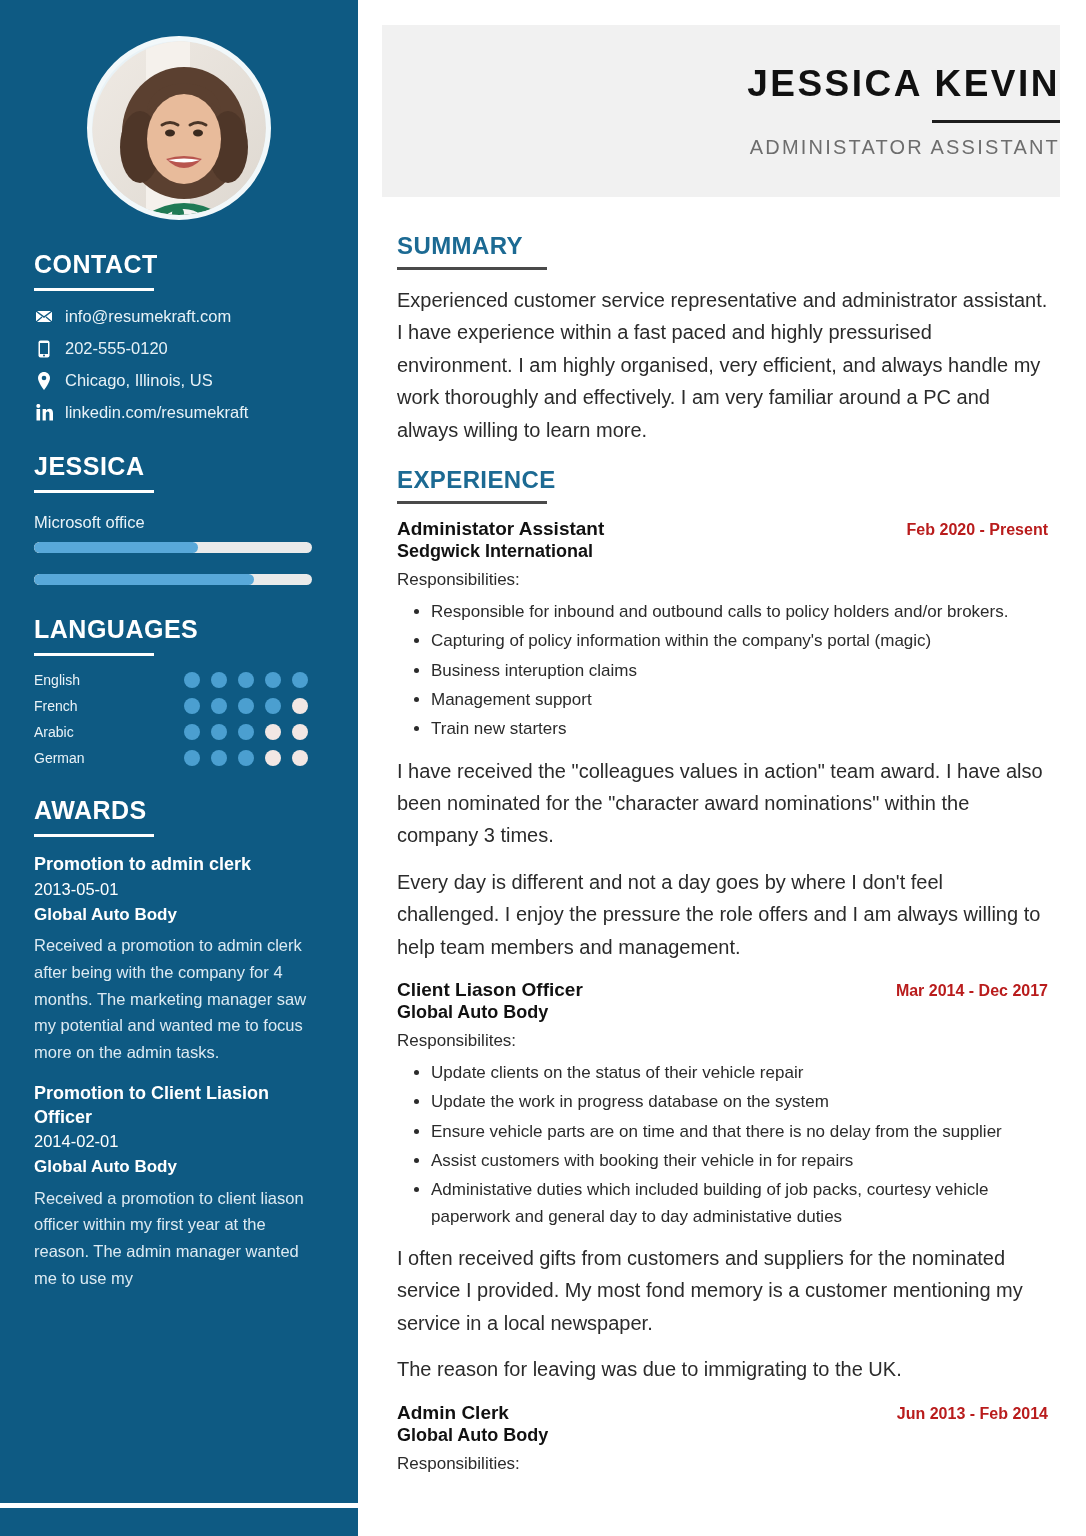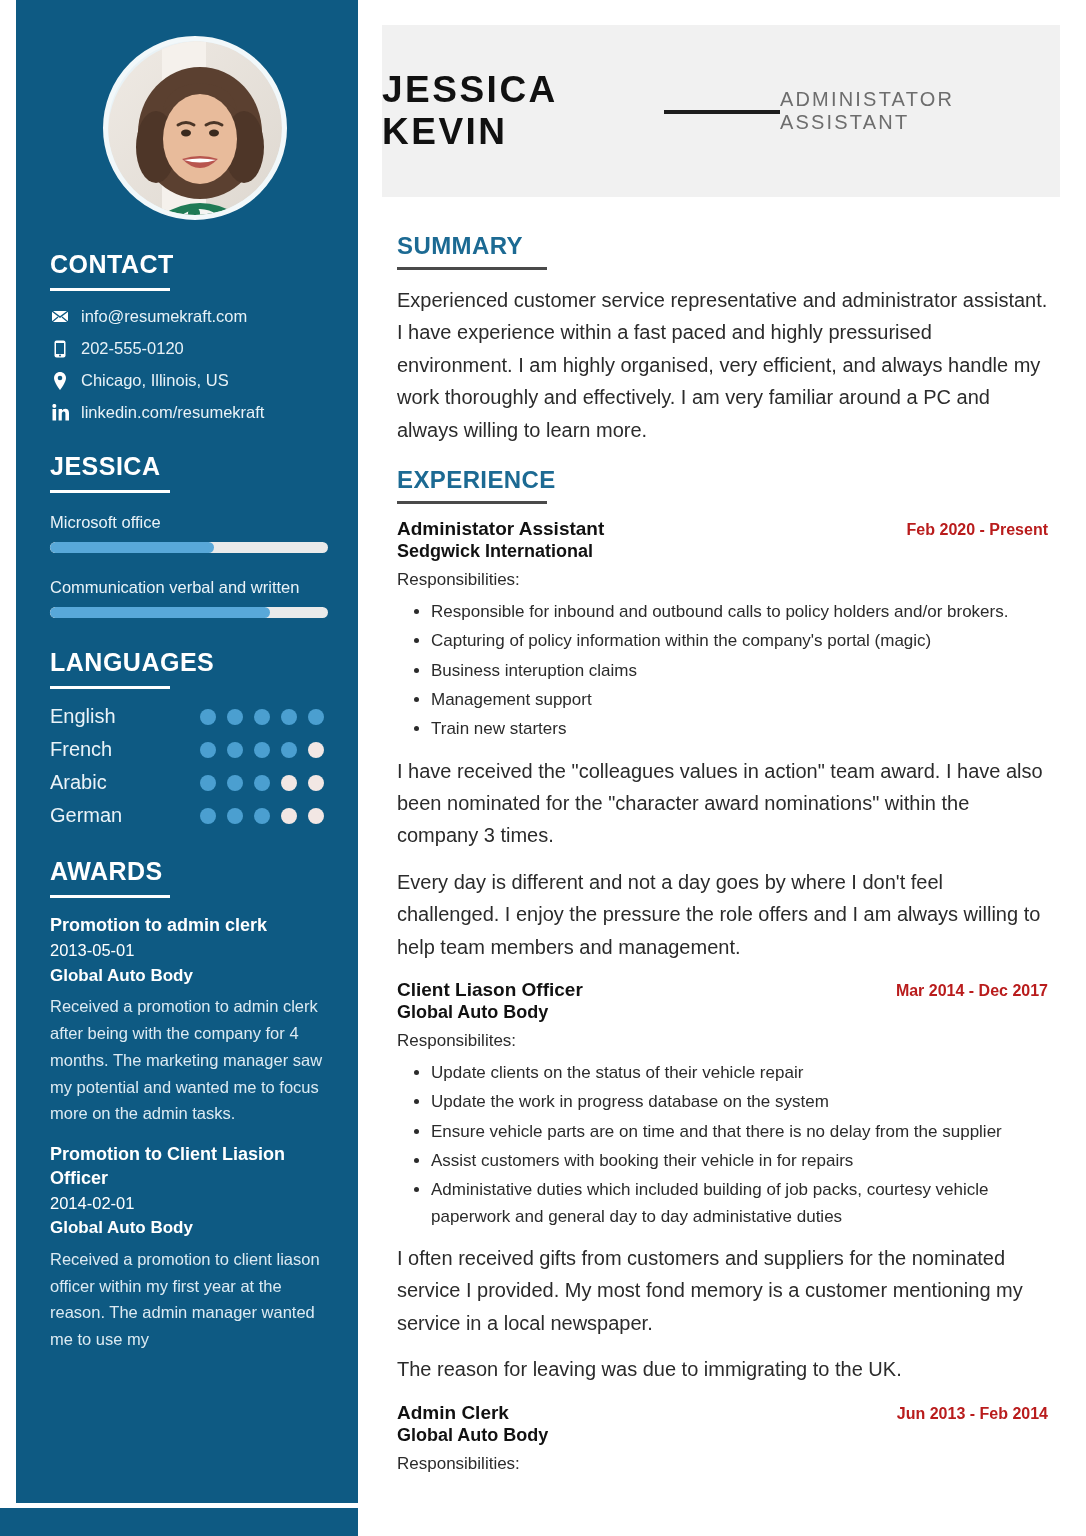--- a/index.html
+++ b/index.html
@@ -13,21 +13,21 @@
     position: relative;
     width: 1086px;
     height: 1536px;
     background: #ffffff;
     overflow: hidden;
   }
 
   
   .sidebar {
     position: absolute;
-    left: 16px; top: 0;
+    left: 0; top: 0;
     width: 358px;
     height: 1508px;
     background: #0e5a83;
     padding: 0 0 0 0;
   }
   .sidebar-break {
     position: absolute;
     left: 0; top: 1503px;
     width: 358px; height: 5px;
     background: #ffffff;
@@ -88,21 +88,21 @@
     border-radius: 6px;
     overflow: hidden;
     margin-bottom: 21px;
   }
   .bar-fill { height: 100%; background: #58a8d9; border-radius: 6px; }
 
   .lang-row {
     display: flex; align-items: center;
     margin-bottom: 10px;
   }
-  .lang-name { color: #eaf3f8; font-size: 20px; width: 150px; }
+  .lang-name { color: #eaf3f8; font-size: 14px; width: 150px; }
   .dots { display: flex; gap: 11px; }
   .dot { width: 16px; height: 16px; border-radius: 50%; background: #f2e7e4; }
   .dot.on { background: #4b9fd0; }
 
   .award { margin-bottom: 4px; }
   .award-title {
     color: #ffffff; font-size: 18px; font-weight: bold;
     line-height: 1.32; margin-top: 16px;
   }
   .award-date { color: #ffffff; font-size: 16.5px; line-height: 1.5; }
@@ -116,22 +116,22 @@
     position: absolute;
     left: 358px; top: 0;
     width: 728px; height: 1536px;
     background: #ffffff;
   }
   .name-block {
     position: absolute;
     left: 24px; top: 25px;
     width: 678px; height: 172px;
     background: #f1f1f1;
-    display: flex; flex-direction: row;
-    align-items: center; justify-content: center;
+    display: flex; flex-direction: column;
+    align-items: flex-end; justify-content: center;
   }
   .full-name {
     font-size: 37px; font-weight: bold;
     letter-spacing: 2.5px; color: #111111;
   }
   .name-rule { width: 128px; height: 3.5px; background: #1d1d1d; margin: 15px 0 13px 0; }
   .job-title {
     font-size: 20px; letter-spacing: 2.2px; color: #6d6d6d;
   }
 
@@ -258,21 +258,20 @@
         <div class="side-rule"></div>
 
         <div>
           <div class="skill-label">Microsoft office</div>
           <div class="bar-track">
             <div class="bar-fill" style="width: 59%;"></div>
           </div>
         </div>
 
         <div>
-          <div class="skill-label">Communication verbal and written</div>
           <div class="bar-track">
             <div class="bar-fill" style="width: 79%;"></div>
           </div>
         </div>
       </div>
 
       <div style="margin-top:4px;">
         <div class="side-heading">LANGUAGES</div>
         <div class="side-rule"></div>
         <div id="lang-list">

